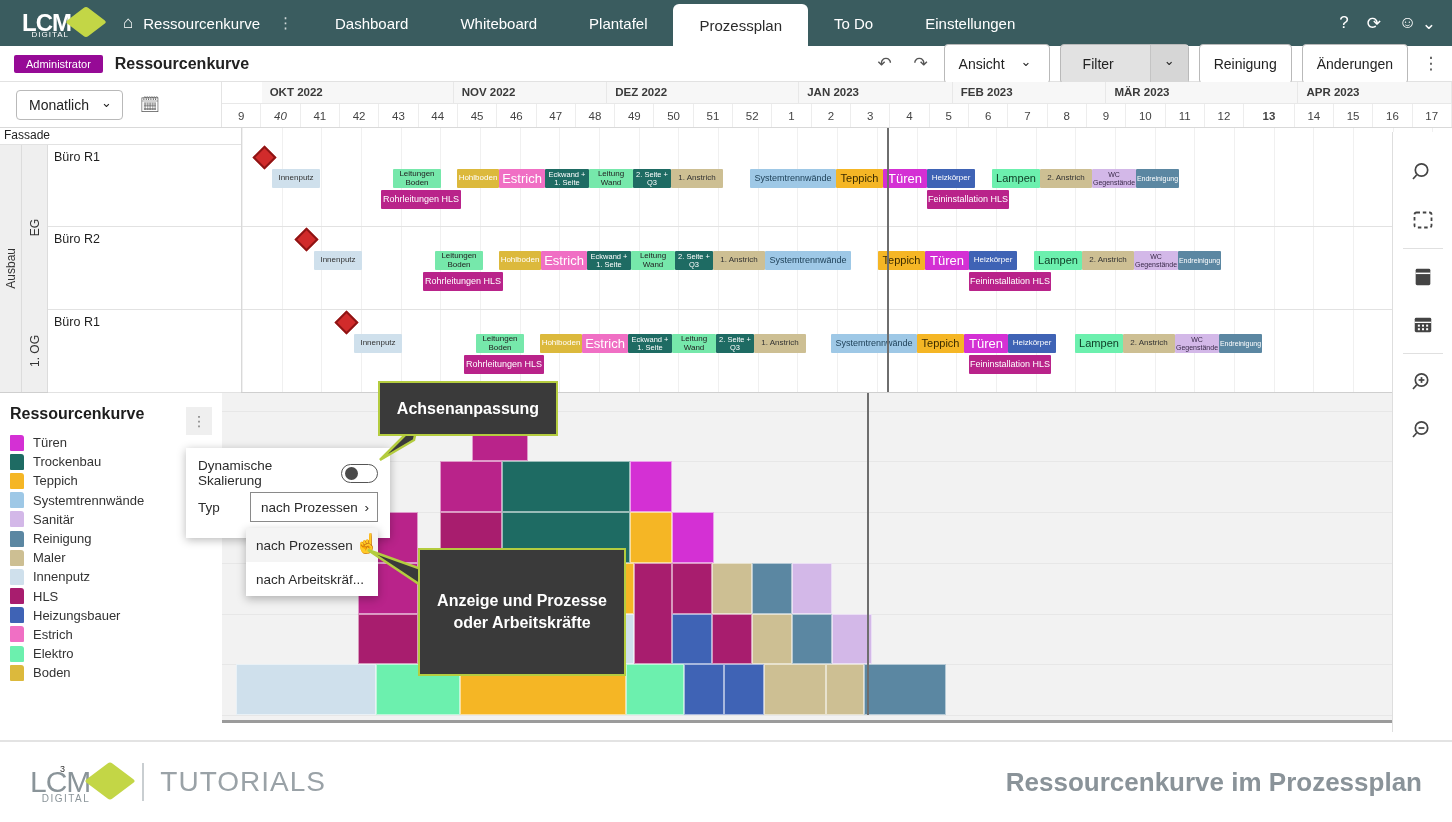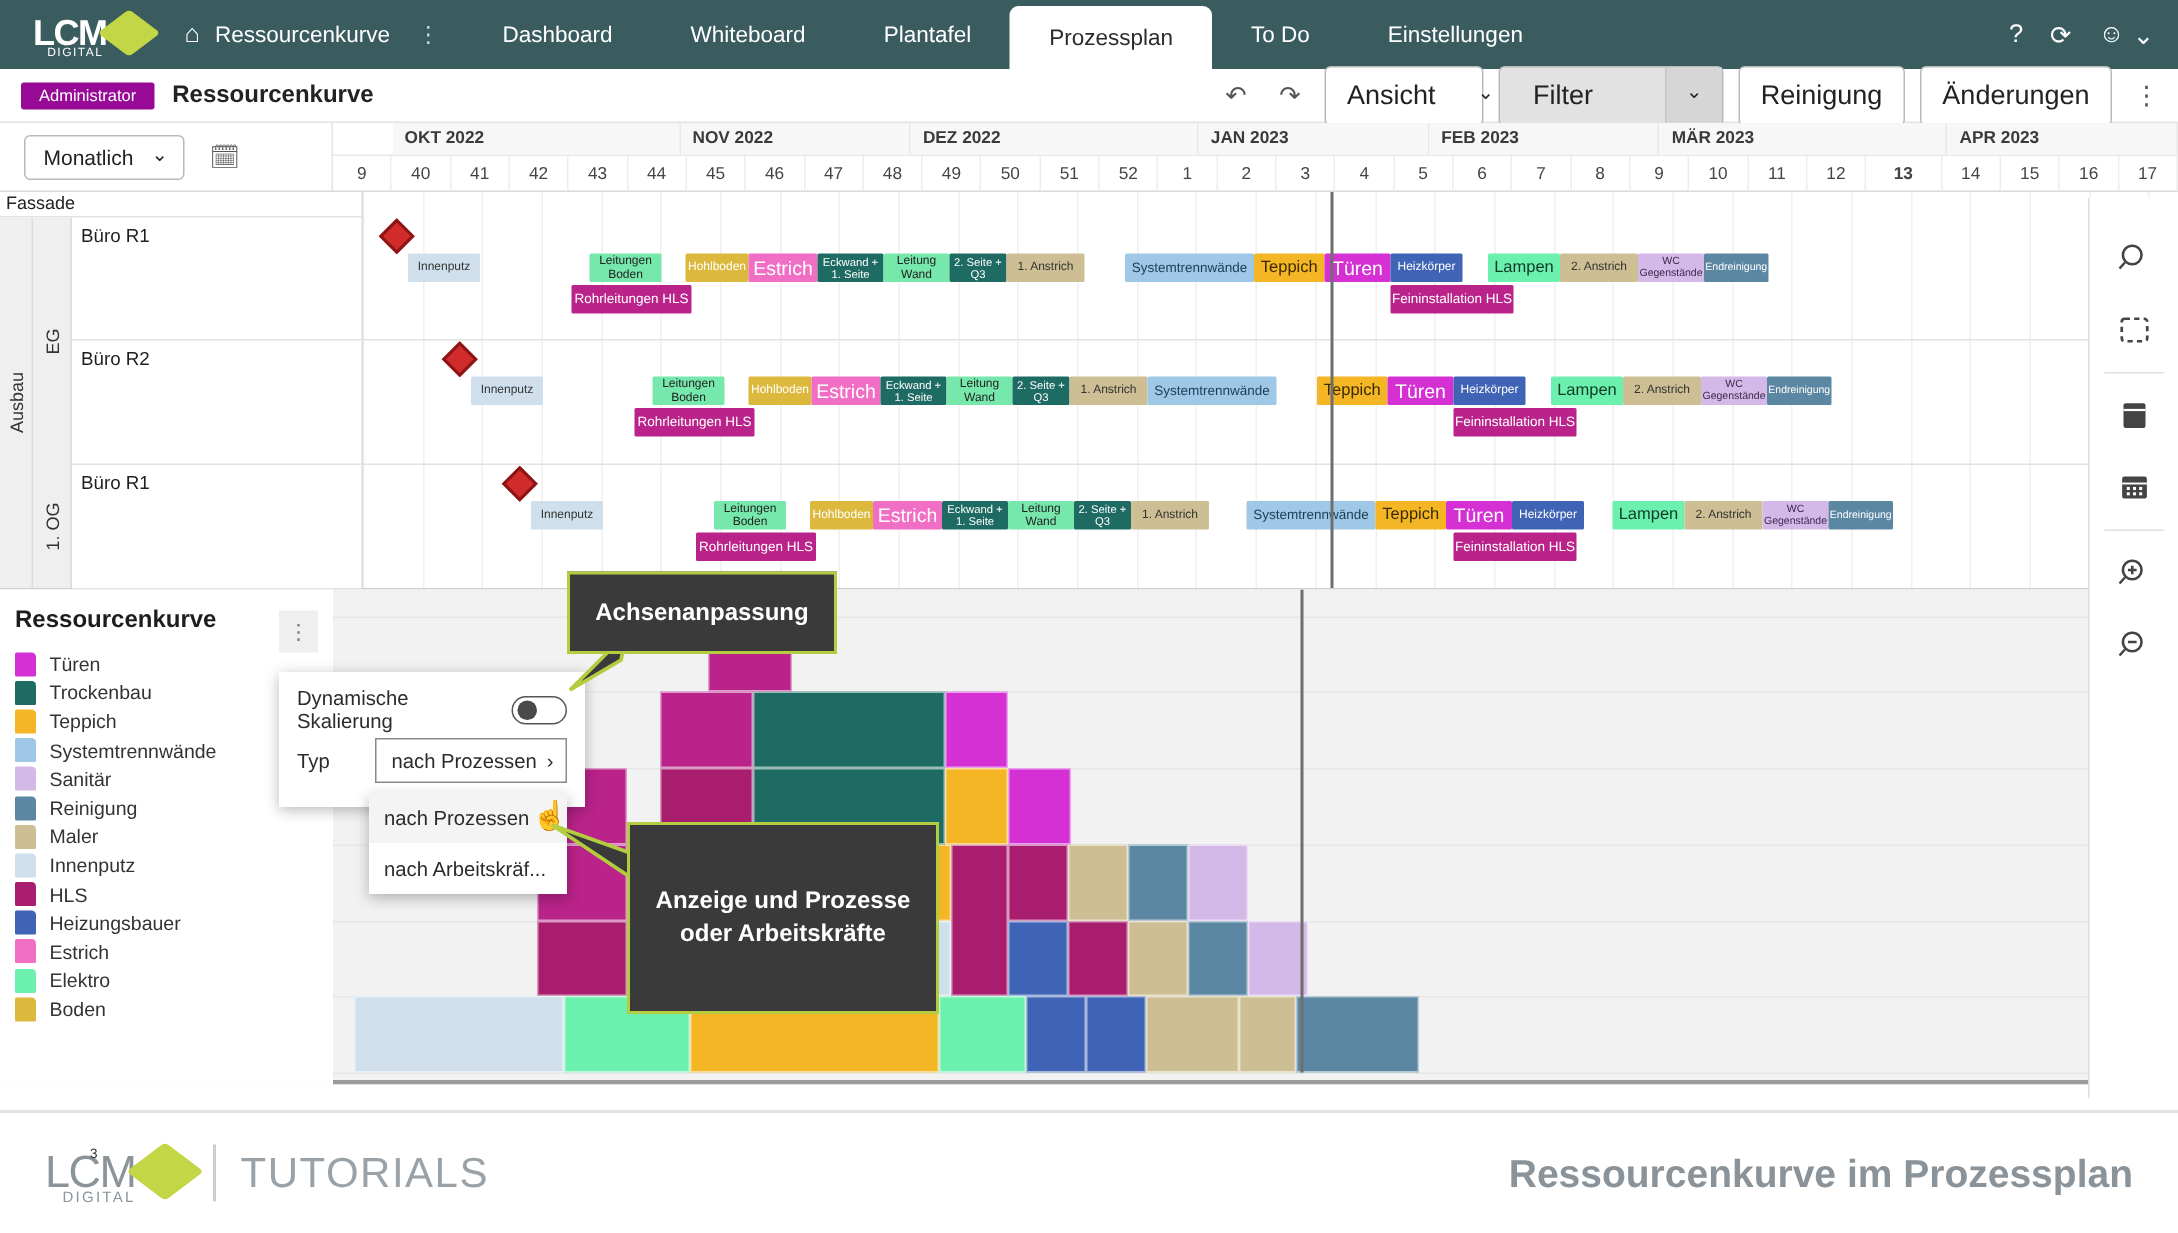--- a/index.html
+++ b/index.html
@@ -45,22 +45,22 @@
   .badge-admin {
     background:#960a96; color:#fff; font-size:11px; padding:3px 12px;
     border-radius:2px; font-weight:400;
   }
   .subbar-title { font-size:16px; color:#222; margin-left:12px; font-weight:600;}
   .subbar-right { margin-left:auto; display:flex; align-items:center; gap:10px; padding-right:8px;}
   .icon-btn { width:26px; height:26px; display:flex; align-items:center; justify-content:center;
               font-size:17px; color:#555; cursor:pointer; }
   .pill {
     border:1px solid #b9b9b9; border-radius:4px; height:40px;
-    display:flex; align-items:center; padding:0 14px; font-size:18px; color:#222;
-    background:#fff; cursor:pointer; gap:28px; white-space:nowrap;
+    display:flex; align-items:center; padding:0 14px; font-size:14px; color:#222;
+    background:#fff; cursor:pointer; gap:16px; white-space:nowrap;
   }
   .pill.grey { background:#e2e2e2; padding:0; }
   .pill.grey .lbl { padding:0 20px 0 22px; }
   .pill.grey .chev { border-left:1px solid #c4c4c4; height:100%; display:flex;
                      align-items:center; padding:0 13px; background:#d6d6d6;}
   .chev::after { content:"⌄"; font-size:13px; position:relative; top:-3px;}
 
   
   .timeline-head { display:flex; height:46px; border-bottom:1px solid #d9d9d9; background:#fff;}
   .tl-left { width:222px; flex:none; display:flex; align-items:center; gap:14px; padding-left:16px;
@@ -236,21 +236,21 @@
         <div class="month" style="width: 198.387px; margin-left: 39.6774px;">OKT 2022</div>
         <div class="month" style="width: 158.71px;">NOV 2022</div>
         <div class="month" style="width: 198.387px;">DEZ 2022</div>
         <div class="month" style="width: 158.71px;">JAN 2023</div>
         <div class="month" style="width: 158.71px;">FEB 2023</div>
         <div class="month" style="width: 198.387px;">MÄR 2023</div>
         <div class="month" style="width: 158.71px;">APR 2023</div>
       </div>
     <div class="weeks" id="weeks-row">
         <div class="week" style="width: 39.6774px;">9</div>
-        <div class="week" style="width: 39.6774px;">40</div>
+        <div class="week" style="width: 39.6774px; font-style: italic;">40</div>
         <div class="week" style="width: 39.6774px;">41</div>
         <div class="week" style="width: 39.6774px;">42</div>
         <div class="week" style="width: 39.6774px;">43</div>
         <div class="week" style="width: 39.6774px;">44</div>
         <div class="week" style="width: 39.6774px;">45</div>
         <div class="week" style="width: 39.6774px;">46</div>
         <div class="week" style="width: 39.6774px;">47</div>
         <div class="week" style="width: 39.6774px;">48</div>
         <div class="week" style="width: 39.6774px;">49</div>
         <div class="week" style="width: 39.6774px;">50</div>

